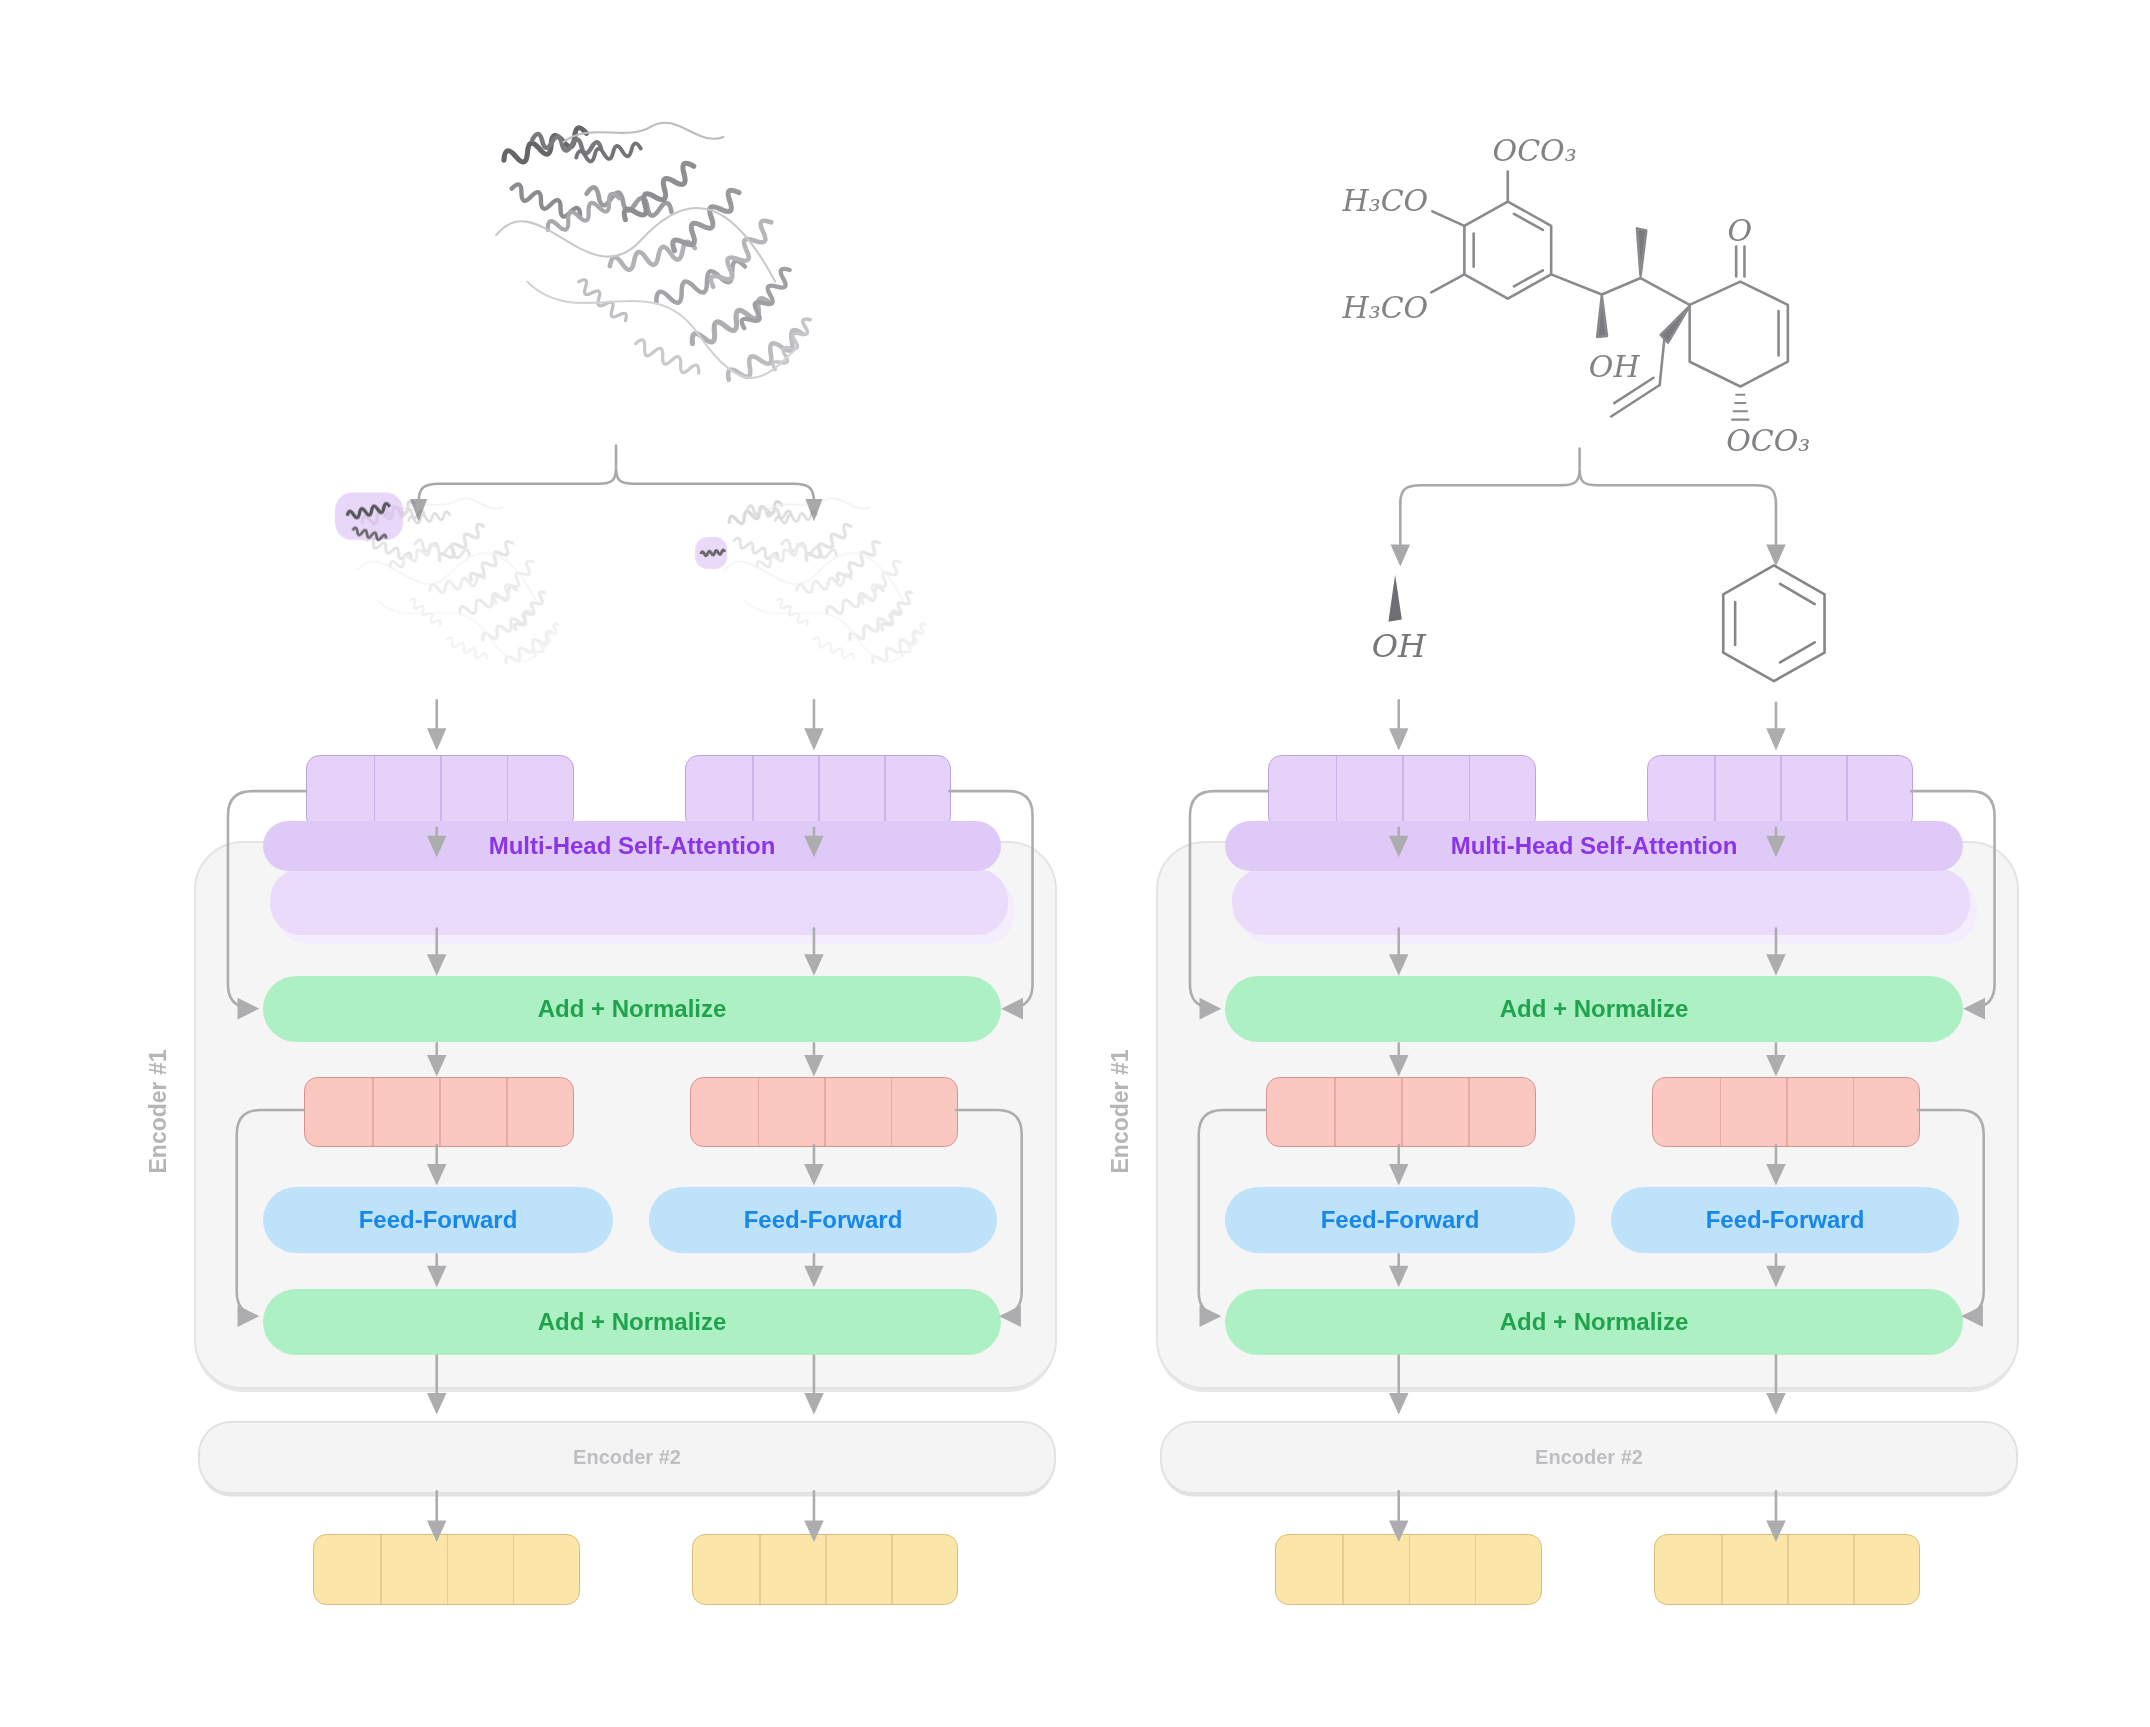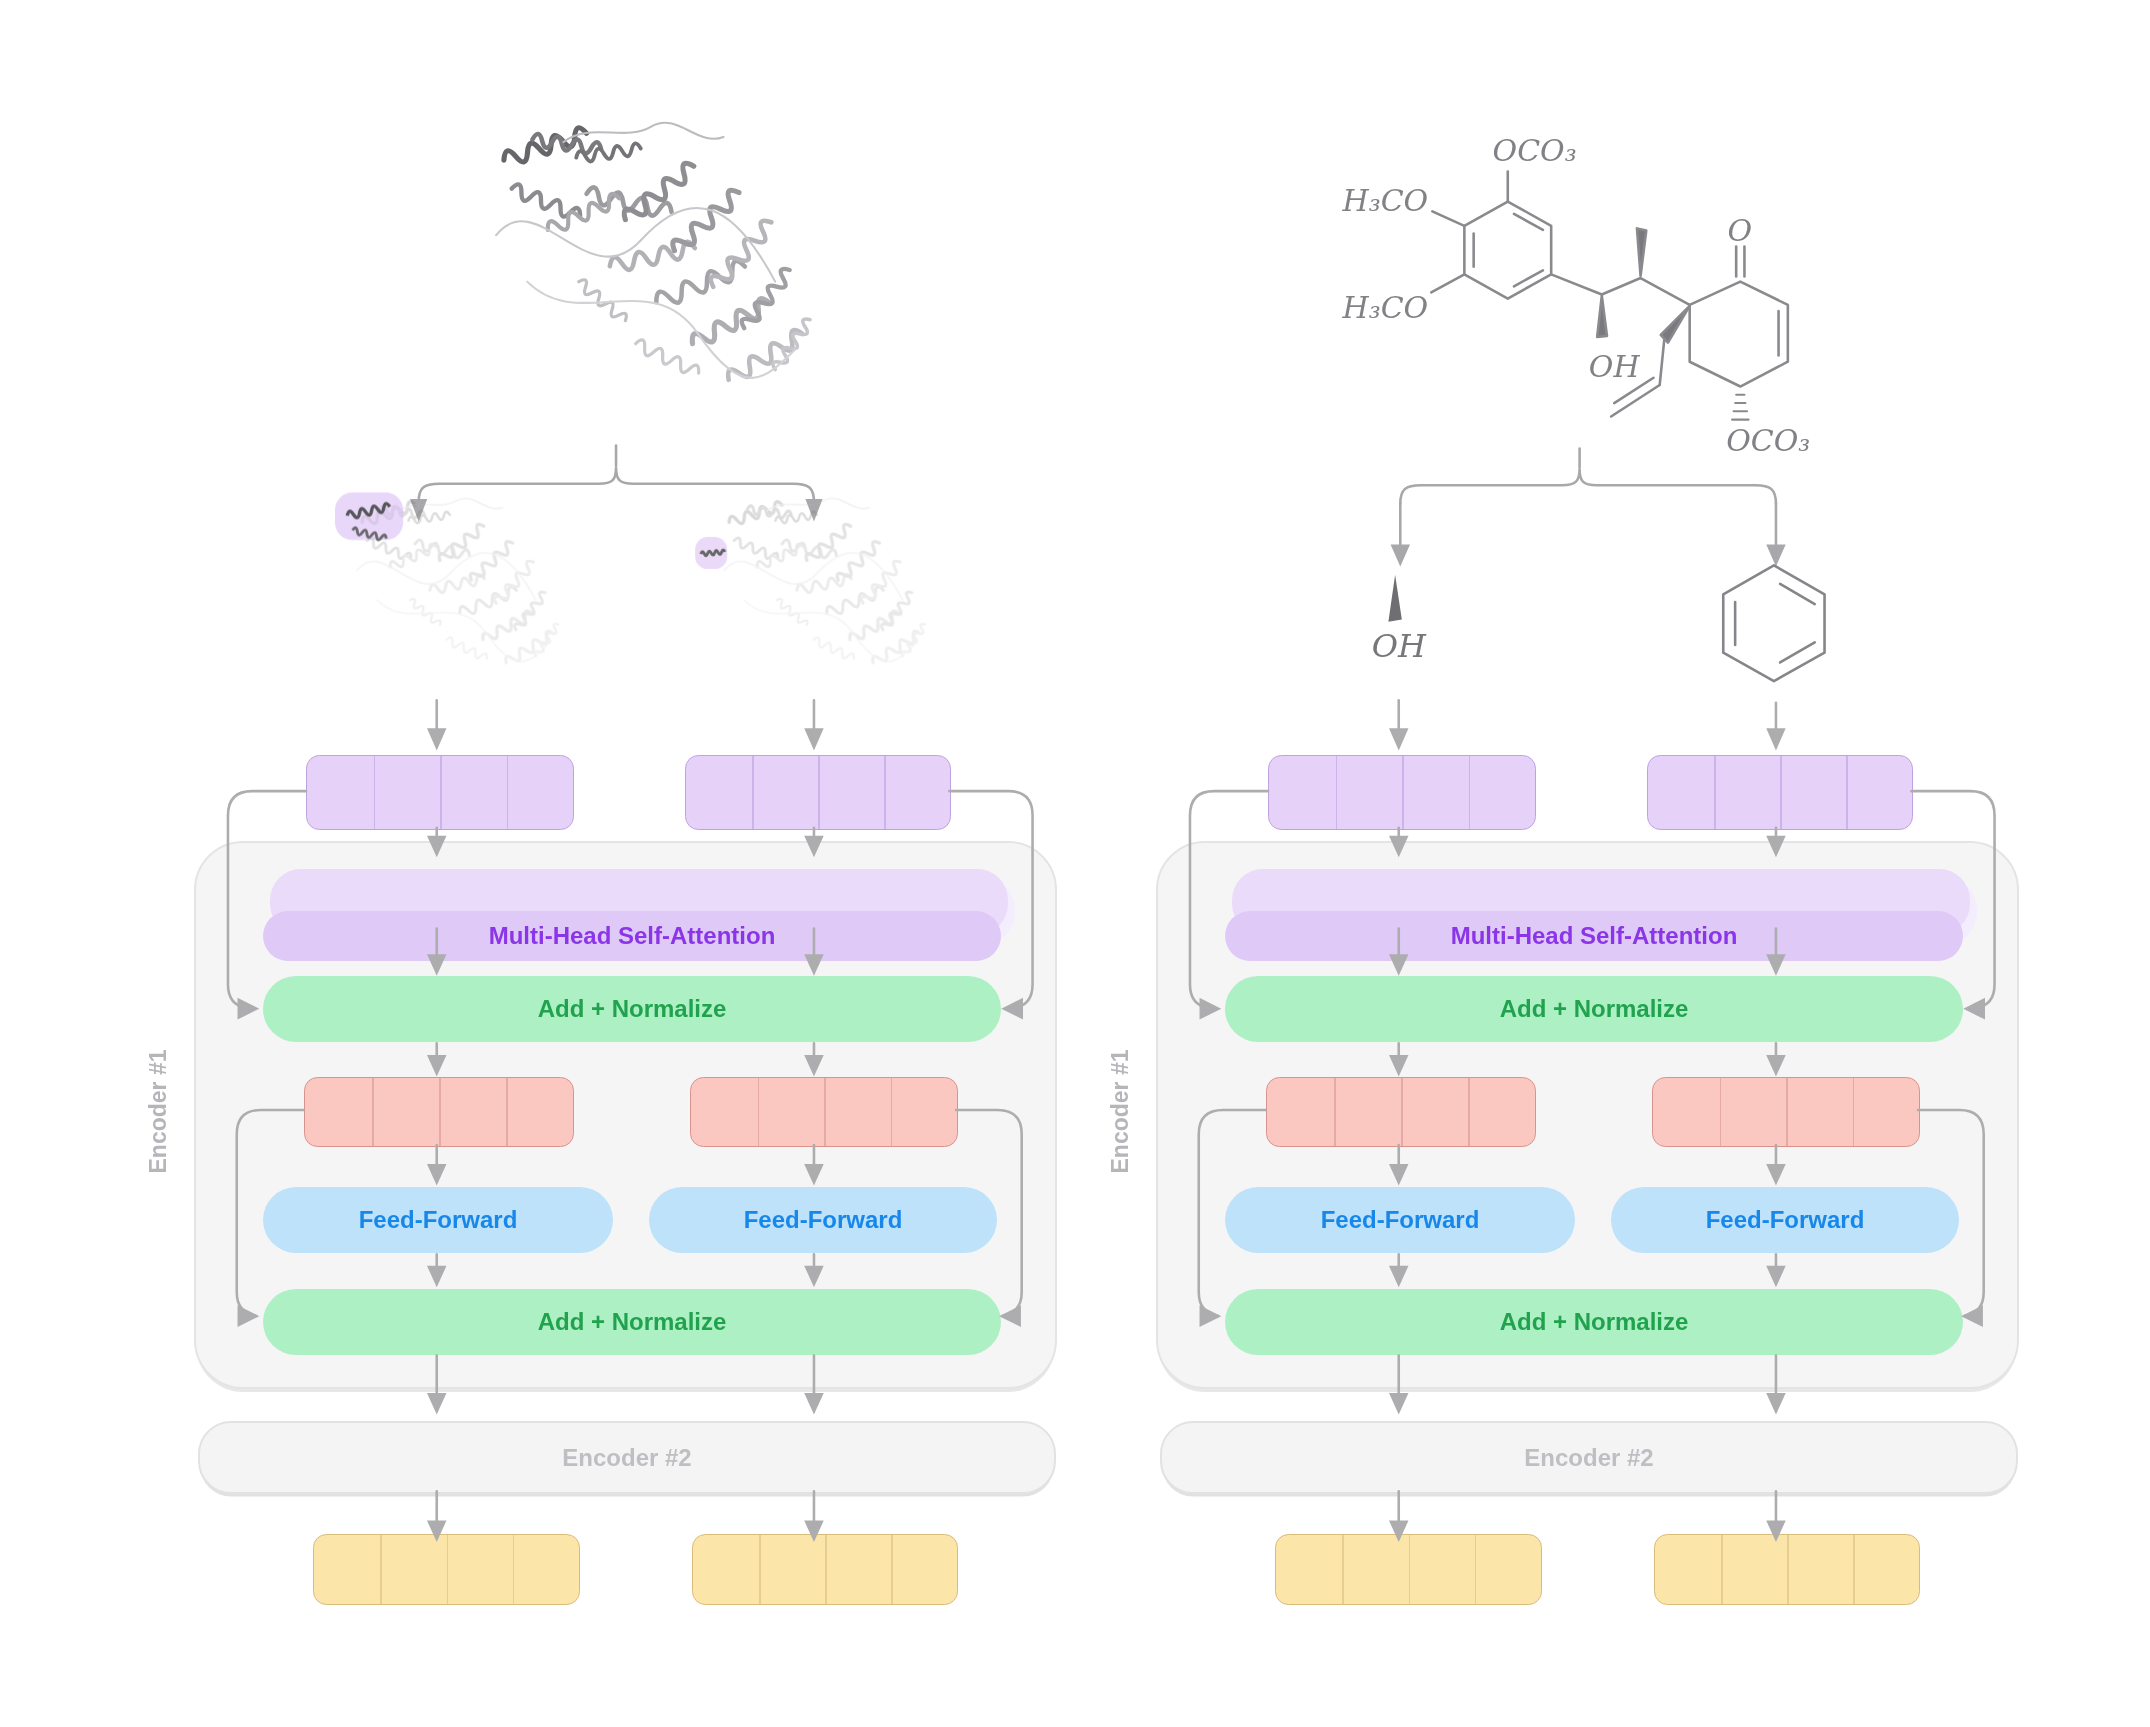--- a/index.html
+++ b/index.html
@@ -27,27 +27,27 @@
   .k-tok-a{left:304px;top:1077px;width:268px;height:68px;}
   .k-tok-b{left:690px;top:1077px;width:266px;height:68px;}
   .y-tok-a{left:313px;top:1534px;width:265px;height:69px;}
   .y-tok-b{left:692px;top:1534px;width:264px;height:69px;}
 
   
   .pill{position:absolute;display:flex;align-items:center;justify-content:center;
         font-weight:bold;font-size:24px;letter-spacing:0;z-index:3;}
   .mhsa-echo2{left:277px;top:878px;width:738px;height:66px;border-radius:31px;background:#F4EDFD;z-index:2;position:absolute;}
   .mhsa-echo1{left:270px;top:869px;width:738px;height:66px;border-radius:31px;background:#EADBFB;z-index:2;position:absolute;}
-  .mhsa{left:263px;top:911px;width:738px;height:50px;border-radius:31px;background:#DFC9F7;color:#8B35E8;}
+  .mhsa{left:263px;top:821px;width:738px;height:50px;border-radius:31px;background:#DFC9F7;color:#8B35E8;}
   .an1{left:263px;top:976px;width:738px;height:66px;border-radius:33px;background:#ADF0C4;color:#21A24E;}
   .an2{left:263px;top:1289px;width:738px;height:66px;border-radius:33px;background:#ADF0C4;color:#21A24E;}
   .ff1{left:263px;top:1187px;width:350px;height:66px;border-radius:33px;background:#BDE2FA;color:#1787EA;}
   .ff2{left:649px;top:1187px;width:348px;height:66px;border-radius:33px;background:#BDE2FA;color:#1787EA;}
   .enc2{left:198px;top:1421px;width:854px;height:69px;border-radius:33px;background:#F4F4F5;
-        border:2.1px solid #E2E2E4;color:#BFBFC3;font-size:24px;z-index:2;
+        border:2.1px solid #E2E2E4;color:#BFBFC3;font-size:20px;z-index:2;
         box-shadow:0 4.7px 0 -2.1px rgba(120,120,128,0.22);}
   .enc1label{position:absolute;left:78px;top:1097px;width:161px;height:29px;z-index:2;
         display:flex;align-items:center;justify-content:center;
         transform:rotate(-90deg);font-weight:bold;font-size:23px;color:#B6B6BA;}
 
   svg text.mol{font-family:"DejaVu Serif",serif;font-style:italic;font-size:58px;fill:#828286;}
   svg text.frag{font-family:"DejaVu Serif",serif;font-style:italic;font-size:62px;fill:#77777B;}
 </style>
 </head>
 <body>

